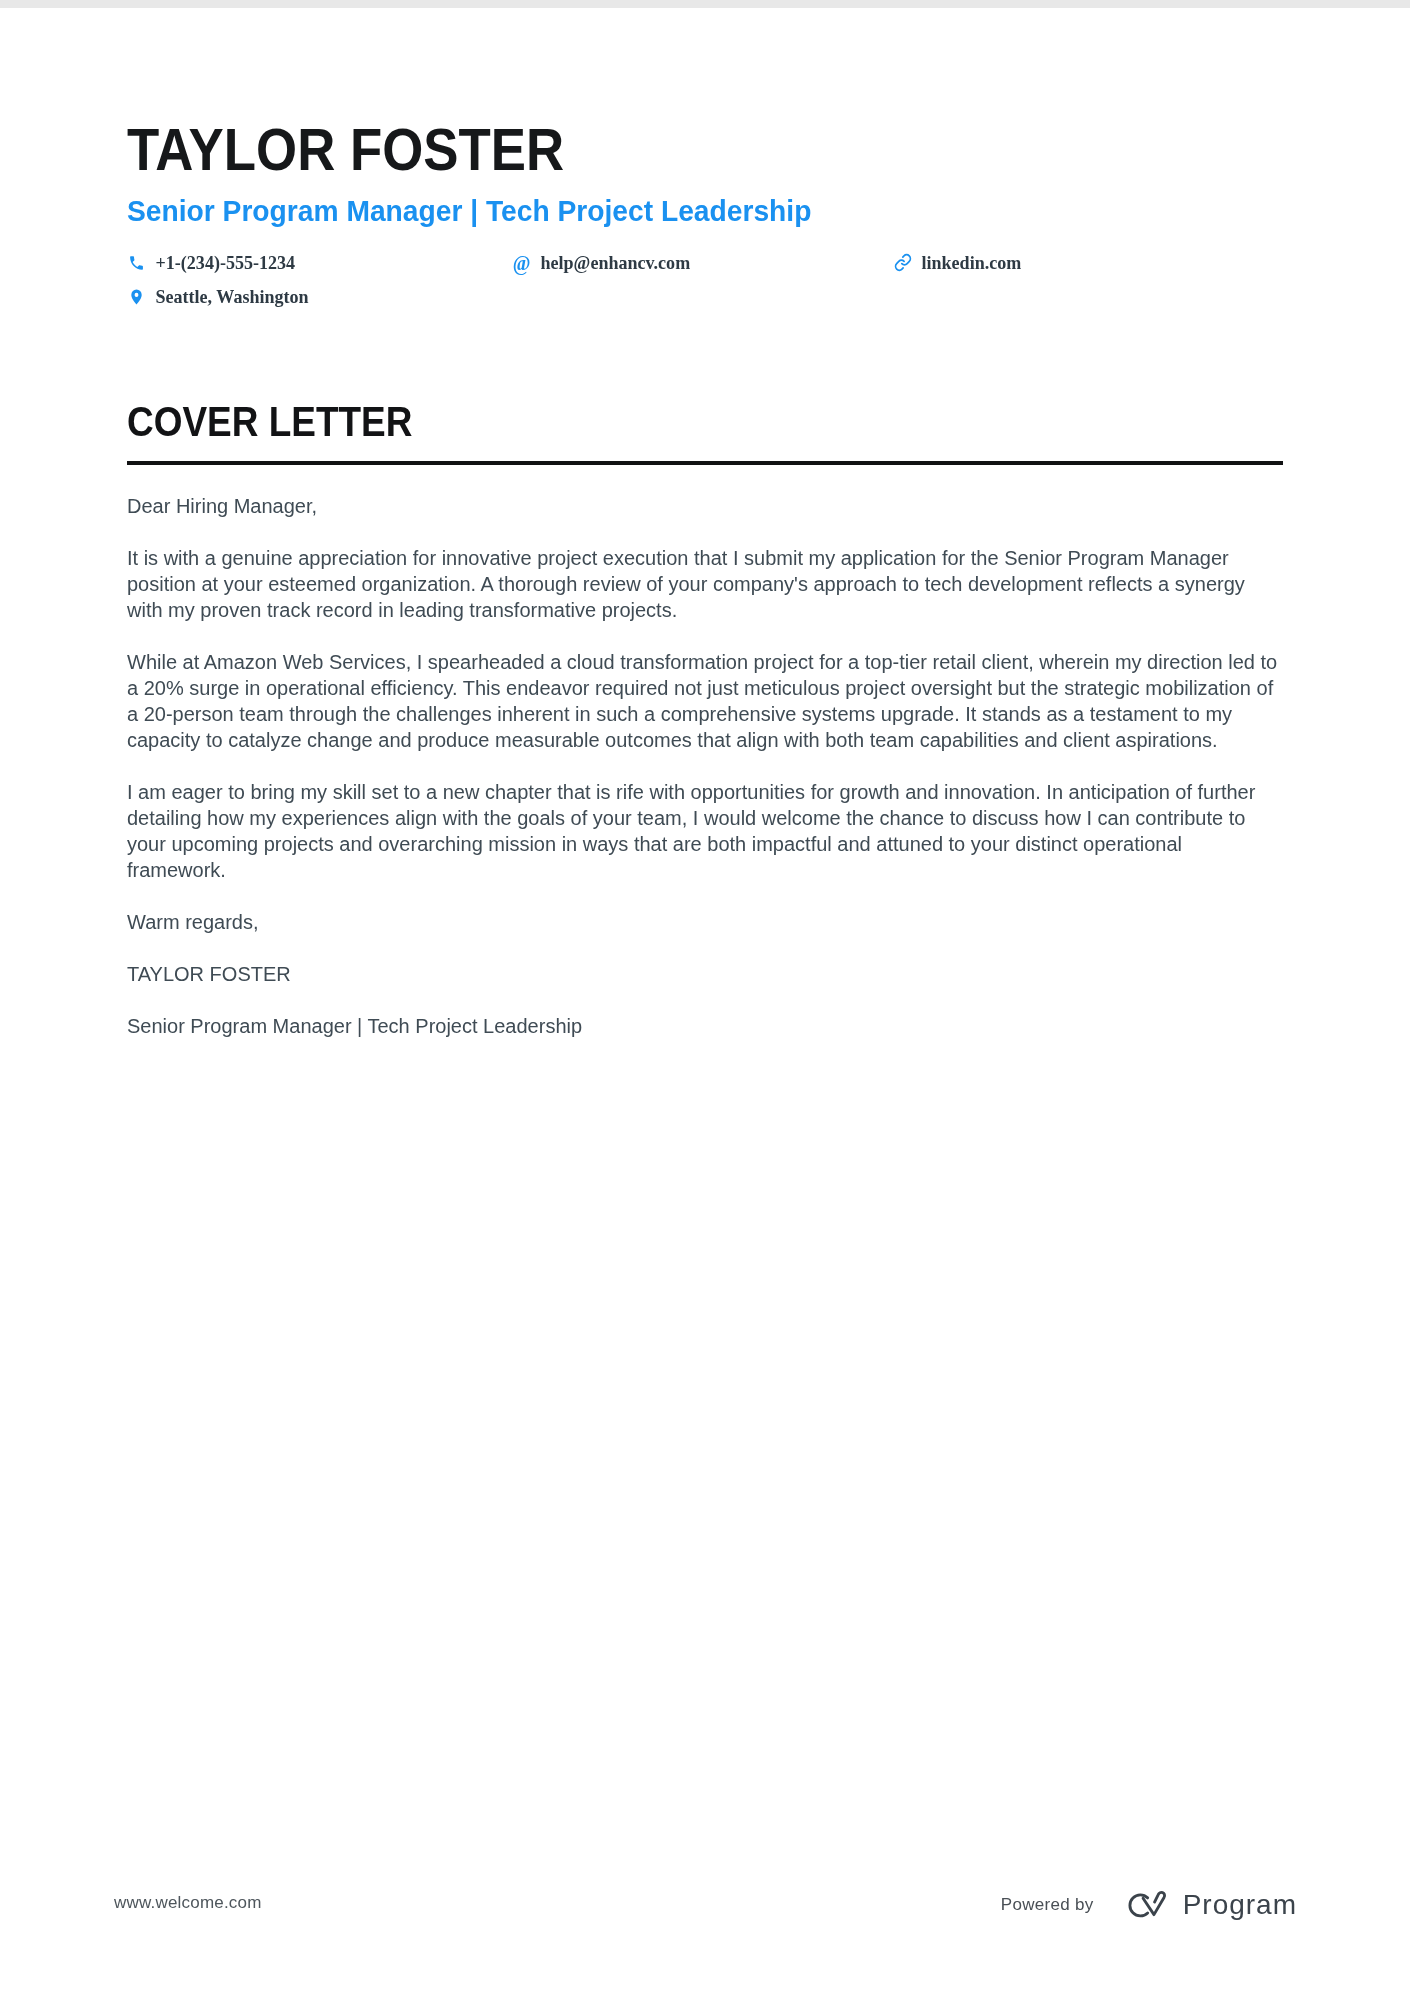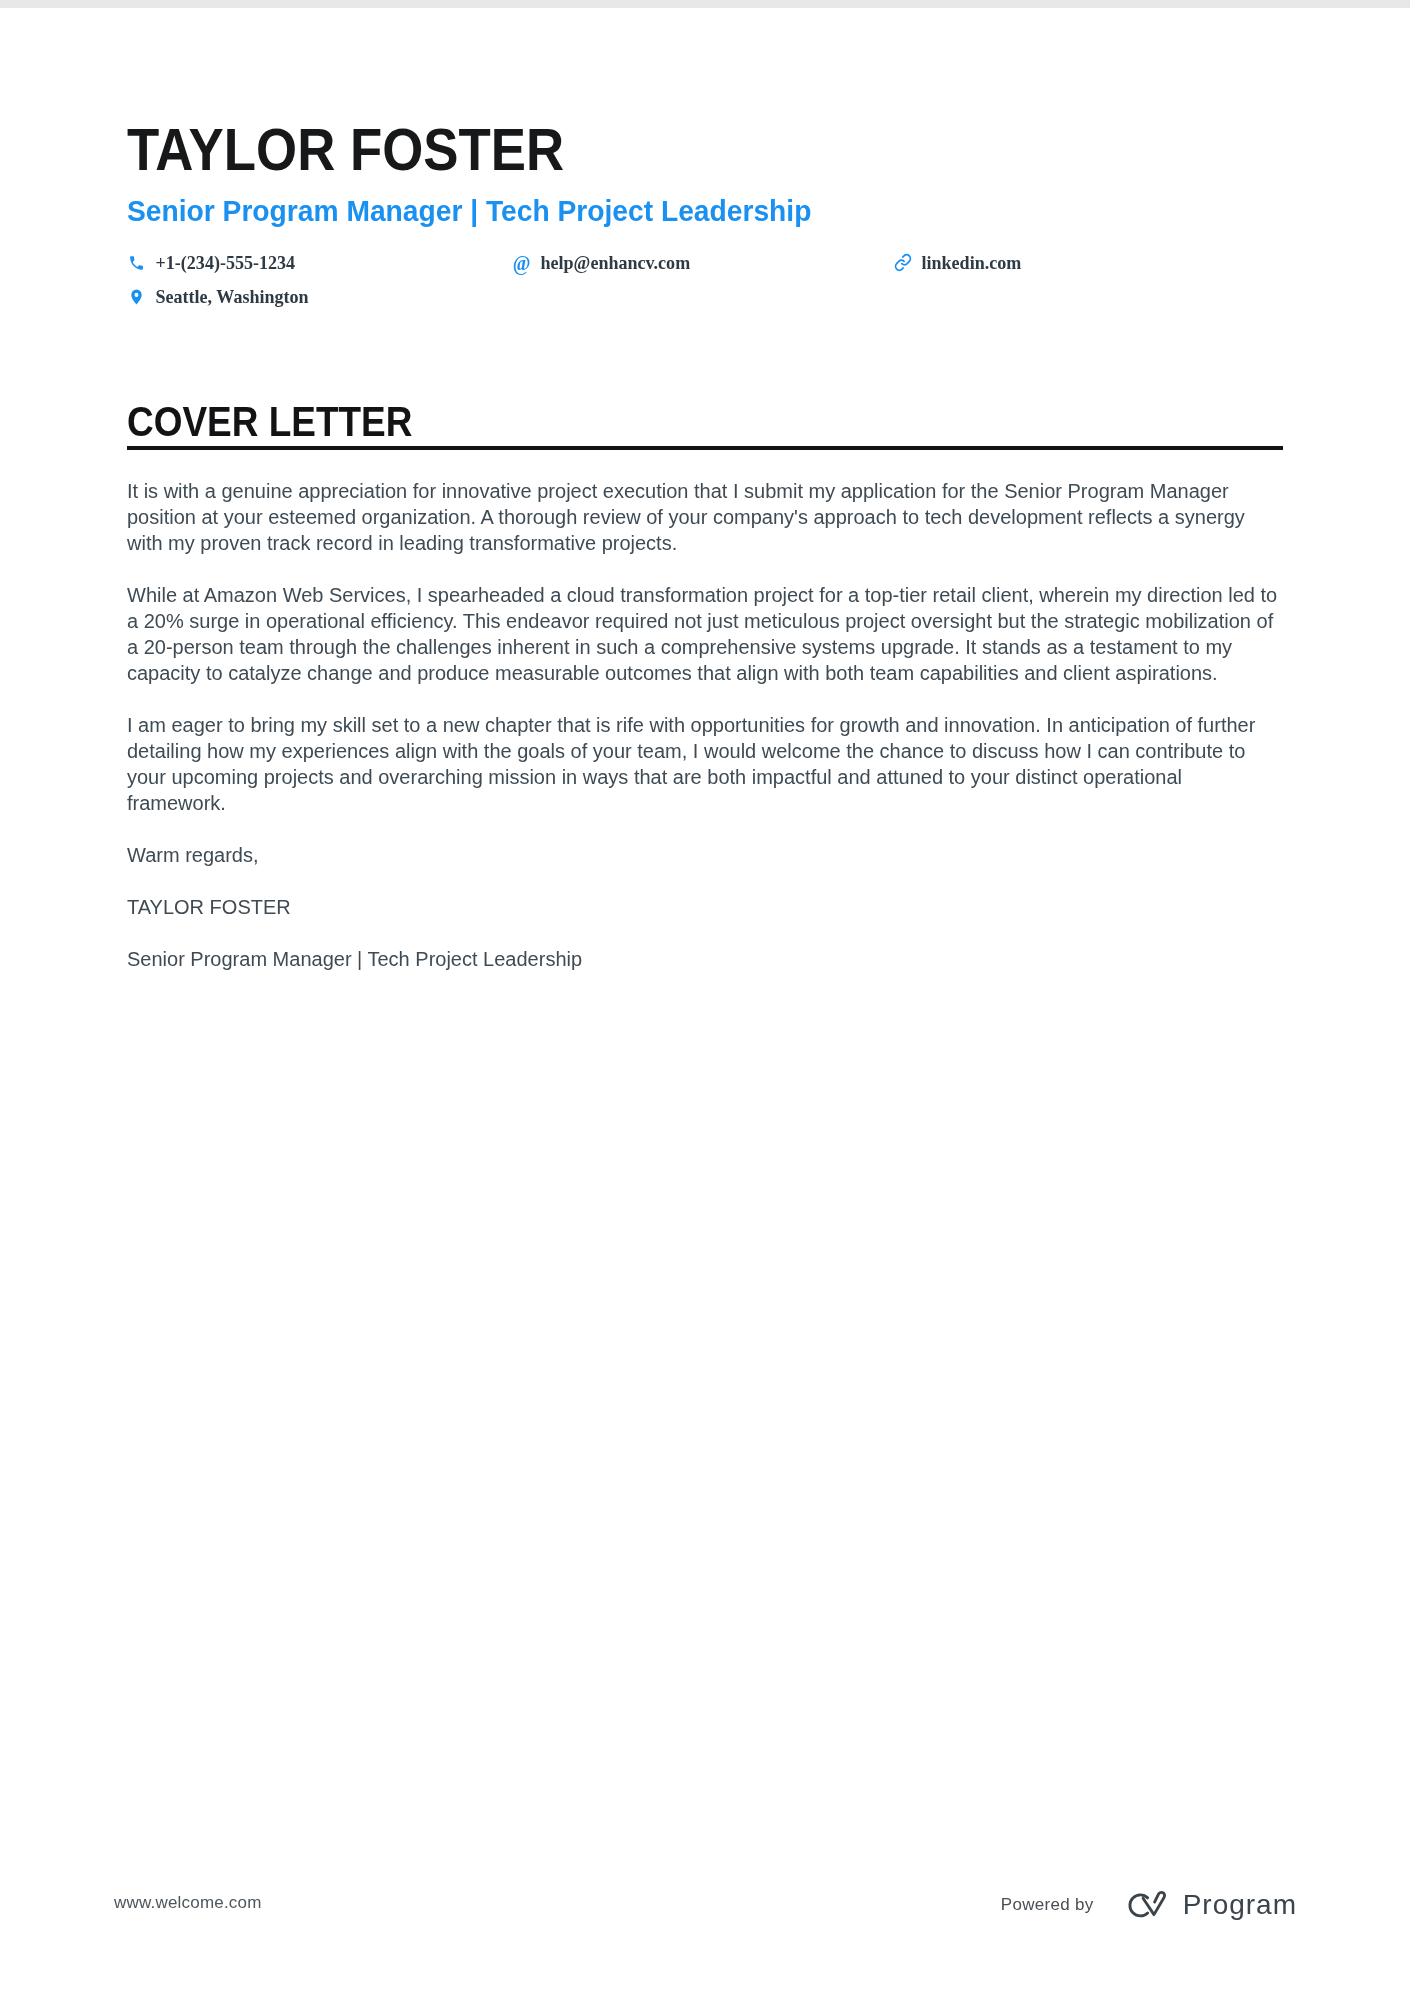--- a/index.html
+++ b/index.html
@@ -72,21 +72,21 @@
   }
 
   
   .section-title {
     margin: 92px 0 0 0;
     font-size: 42px;
     line-height: 1.02;
     font-weight: 800;
     color: #121315;
     letter-spacing: 0;
-    padding-bottom: 3px;
+    padding-bottom: 18px;
     border-bottom: 4px solid #111213;
   }
   .section-title .inner {
     display: inline-block;
     transform: scaleX(0.88);
     transform-origin: left center;
     white-space: nowrap;
   }
 
   
@@ -173,20 +173,21 @@
         </span>
         <span>Seattle, Washington</span>
       </div>
     </div>
 
     <h2 class="section-title">
       <span class="inner">COVER LETTER</span>
     </h2>
 
     <div class="letter">
+      <p>Dear Hiring Manager,</p>
       <p>It is with a genuine appreciation for innovative project execution that I submit my application for the Senior Program Manager position at your esteemed organization. A thorough review of your company's approach to tech development reflects a synergy with my proven track record in leading transformative projects.</p>
       <p>While at Amazon Web Services, I spearheaded a cloud transformation project for a top-tier retail client, wherein my direction led to a 20% surge in operational efficiency. This endeavor required not just meticulous project oversight but the strategic mobilization of a 20-person team through the challenges inherent in such a comprehensive systems upgrade. It stands as a testament to my capacity to catalyze change and produce measurable outcomes that align with both team capabilities and client aspirations.</p>
       <p>I am eager to bring my skill set to a new chapter that is rife with opportunities for growth and innovation. In anticipation of further detailing how my experiences align with the goals of your team, I would welcome the chance to discuss how I can contribute to your upcoming projects and overarching mission in ways that are both impactful and attuned to your distinct operational framework.</p>
       <p>Warm regards,</p>
       <p>TAYLOR FOSTER</p>
       <p>Senior Program Manager | Tech Project Leadership</p>
     </div>
   </div>
 
   <div class="footer-left">www.welcome.com</div>

